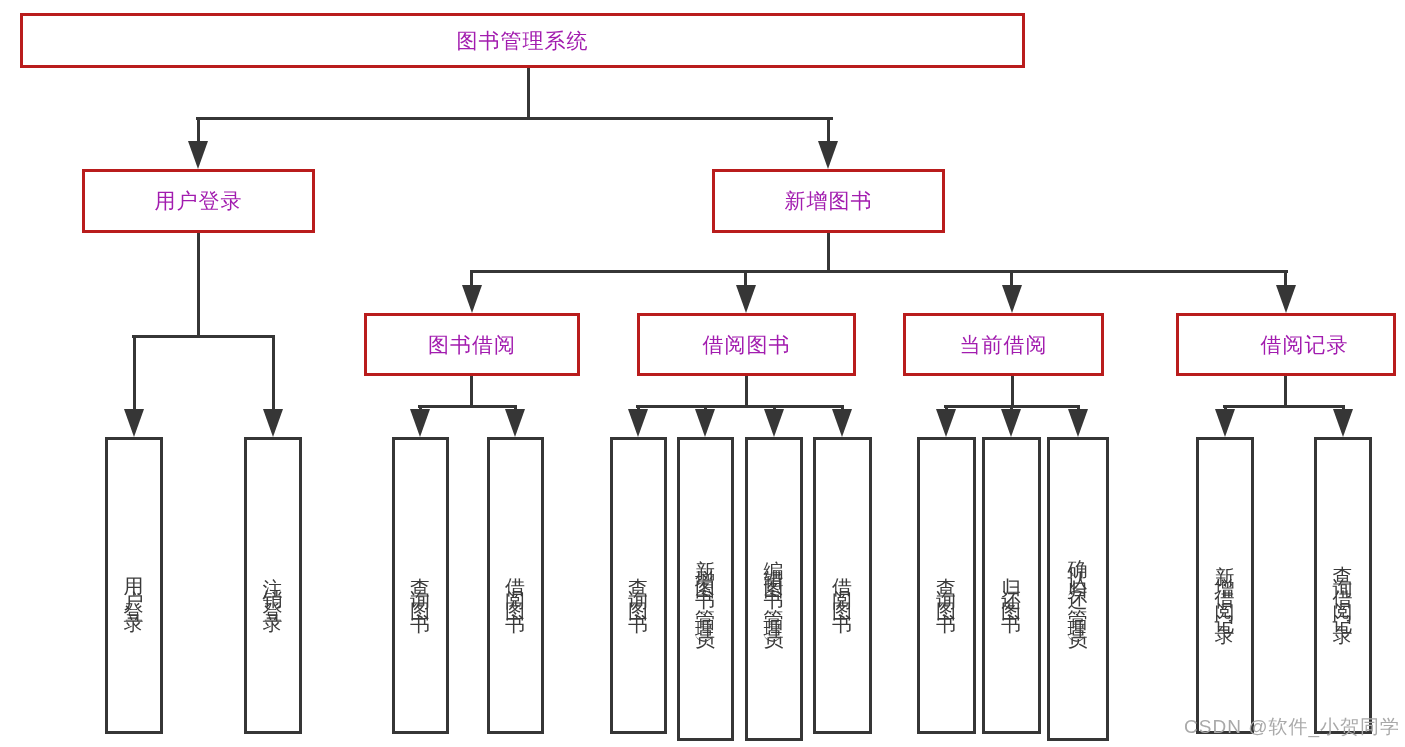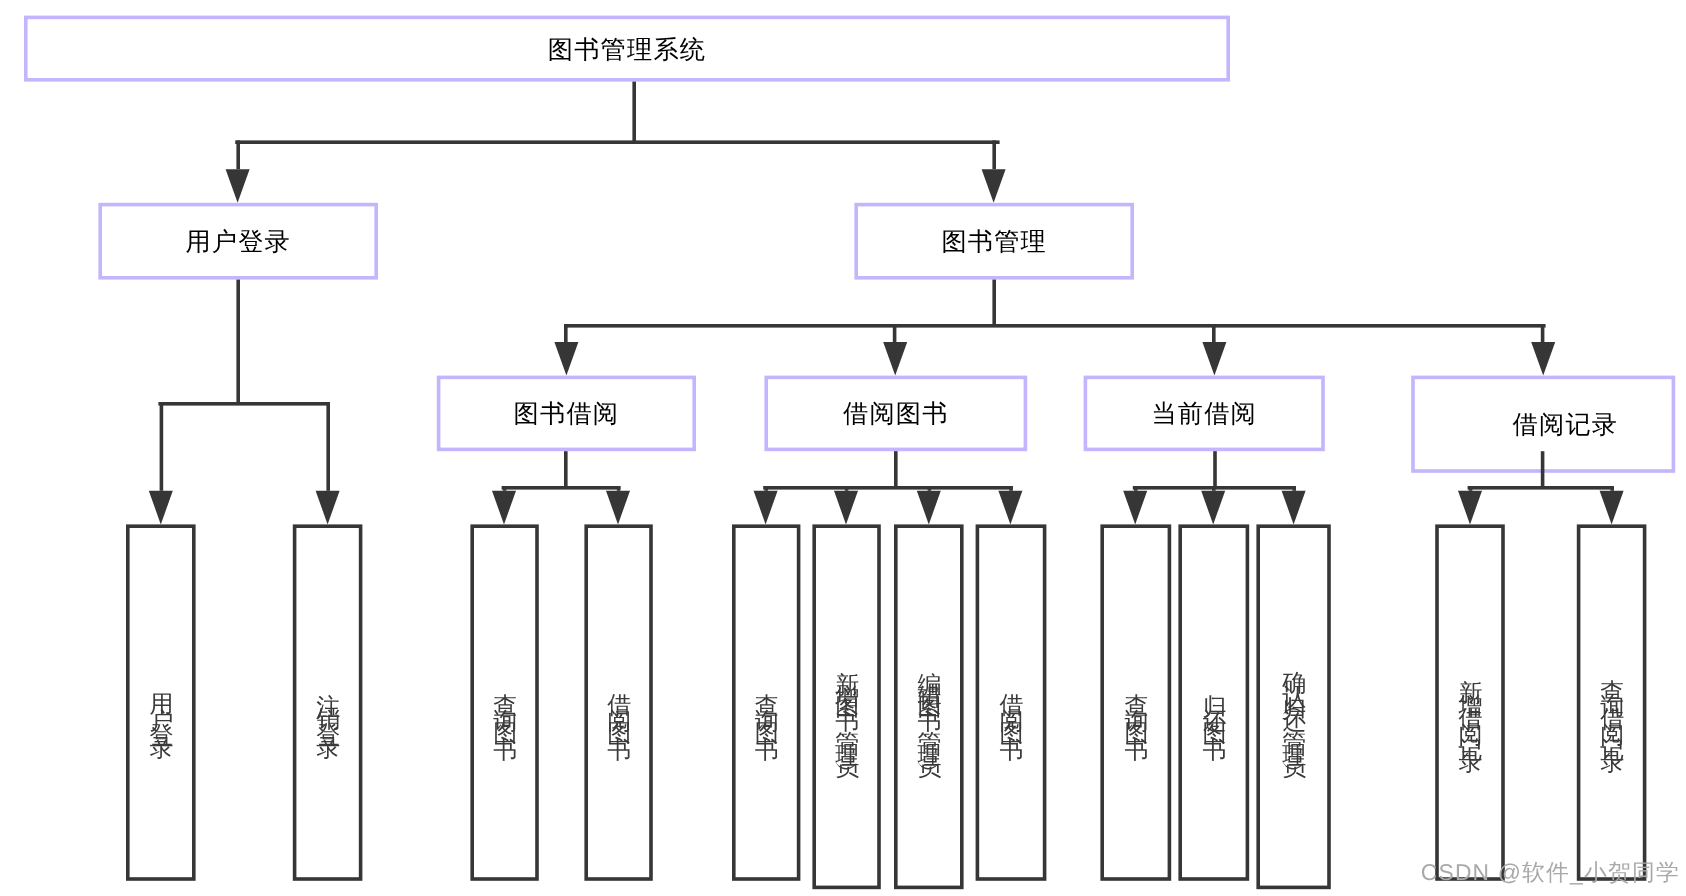--- a/index.html
+++ b/index.html
@@ -7,27 +7,27 @@
     position: relative;
     width: 1405px;
     height: 747px;
     background: #ffffff;
     font-family: "Liberation Sans", "DejaVu Sans", sans-serif;
     overflow: hidden;
   }
   .hbox {
     position: absolute;
     box-sizing: border-box;
-    border: 3px solid #c4b5fd;
+    border: 3px solid #b91c1c;
     background: #ffffff;
     display: flex;
     align-items: center;
     justify-content: center;
     font-size: 21px;
-    color: #000000;
+    color: #a21caf;
     letter-spacing: 1px;
     white-space: nowrap;
   }
   .vbox {
     position: absolute;
     box-sizing: border-box;
     border: 3px solid #363636;
     background: #ffffff;
     top: 437px;
     height: 297px;
@@ -81,21 +81,21 @@
   <div class="cline" style="left:196px; top:117px; width:637px; height:3px;"></div>
   <div class="cline" style="left:197px; top:117px; width:3px; height:24px;"></div>
   <div class="arrow" style="left:188px; top:141px;"></div>
   <div class="cline" style="left:827px; top:117px; width:3px; height:24px;"></div>
   <div class="arrow" style="left:818px; top:141px;"></div>
 
   <div class="hbox" style="left:82px; top:169px; width:233px; height:64px;">
     <span>用户登录</span>
   </div>
   <div class="hbox" style="left:712px; top:169px; width:233px; height:64px;">
-    <span>图书管理</span>
+    <span>新增图书</span>
   </div>
 
   <div class="cline" style="left:197px; top:233px; width:3px; height:102px;"></div>
   <div class="cline" style="left:132px; top:335px; width:143px; height:3px;"></div>
   <div class="cline" style="left:133px; top:335px; width:3px; height:74px;"></div>
   <div class="arrow" style="left:124px; top:409px;"></div>
   <div class="cline" style="left:272px; top:335px; width:3px; height:74px;"></div>
   <div class="arrow" style="left:263px; top:409px;"></div>
 
   <div class="cline" style="left:827px; top:233px; width:3px; height:37px;"></div>
@@ -111,21 +111,21 @@
 
   <div class="hbox" style="left:364px; top:313px; width:216px; height:63px;">
     <span>图书借阅</span>
   </div>
   <div class="hbox" style="left:637px; top:313px; width:219px; height:63px;">
     <span>借阅图书</span>
   </div>
   <div class="hbox" style="left:903px; top:313px; width:201px; height:63px;">
     <span>当前借阅</span>
   </div>
-  <div class="hbox" style="left:1176px; top:313px; width:220px; height:81px;padding-left:37px;">
+  <div class="hbox" style="left:1176px; top:313px; width:220px; height:63px;padding-left:37px;">
     <span>借阅记录</span>
   </div>
 
   <div class="cline" style="left:470px; top:376px; width:3px; height:29px;"></div>
   <div class="cline" style="left:418px; top:405px; width:99px; height:3px;"></div>
   <div class="cline" style="left:419px; top:405px; width:3px; height:4px;"></div>
   <div class="arrow" style="left:410px; top:409px;"></div>
   <div class="cline" style="left:514px; top:405px; width:3px; height:4px;"></div>
   <div class="arrow" style="left:505px; top:409px;"></div>
 

